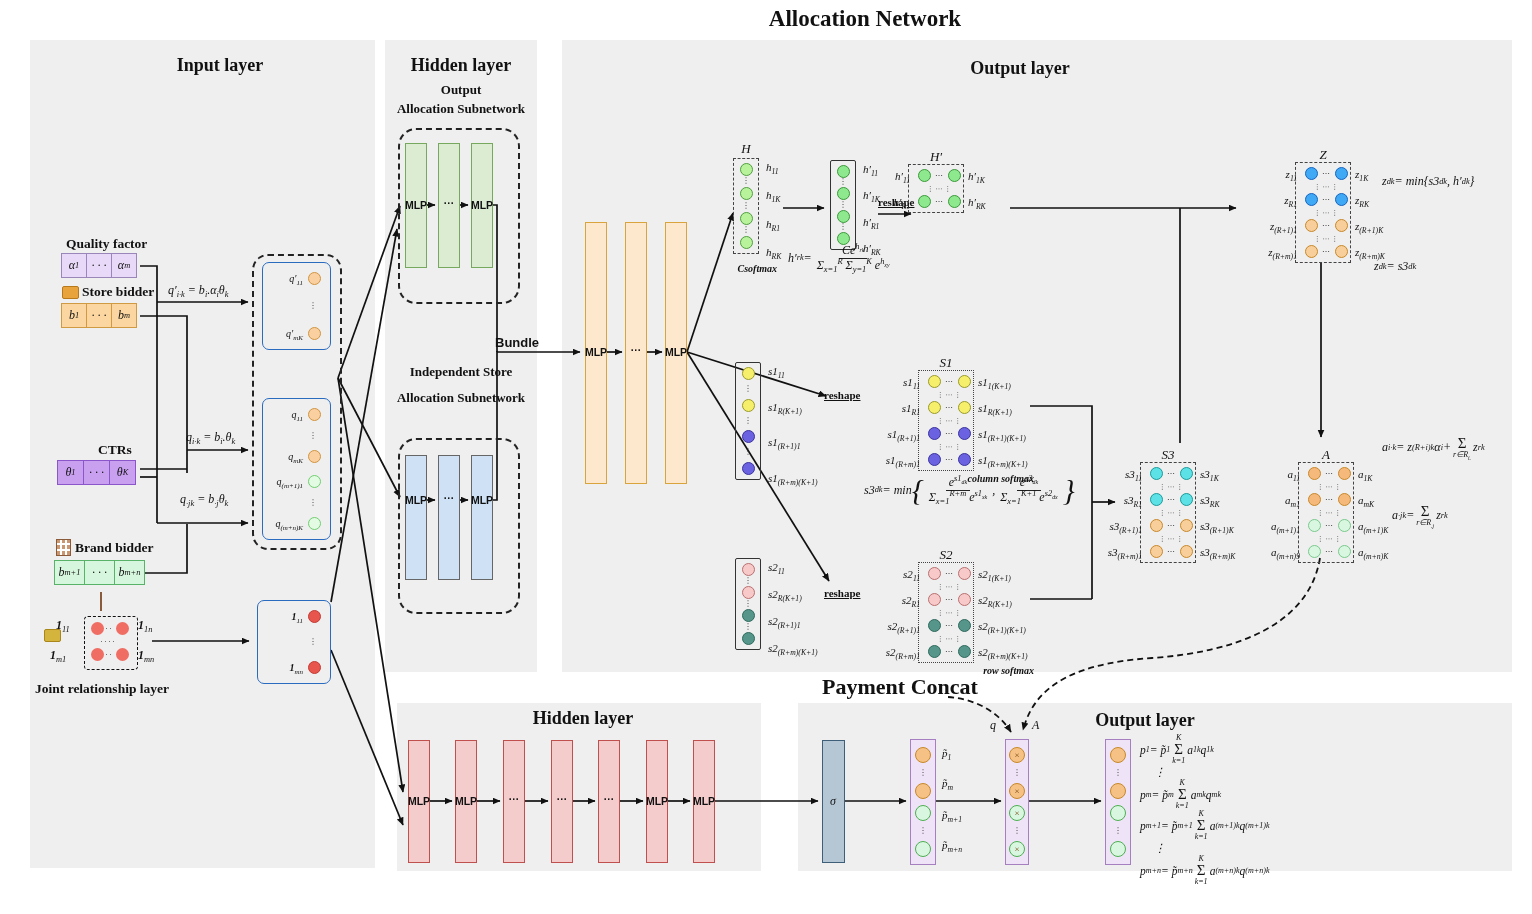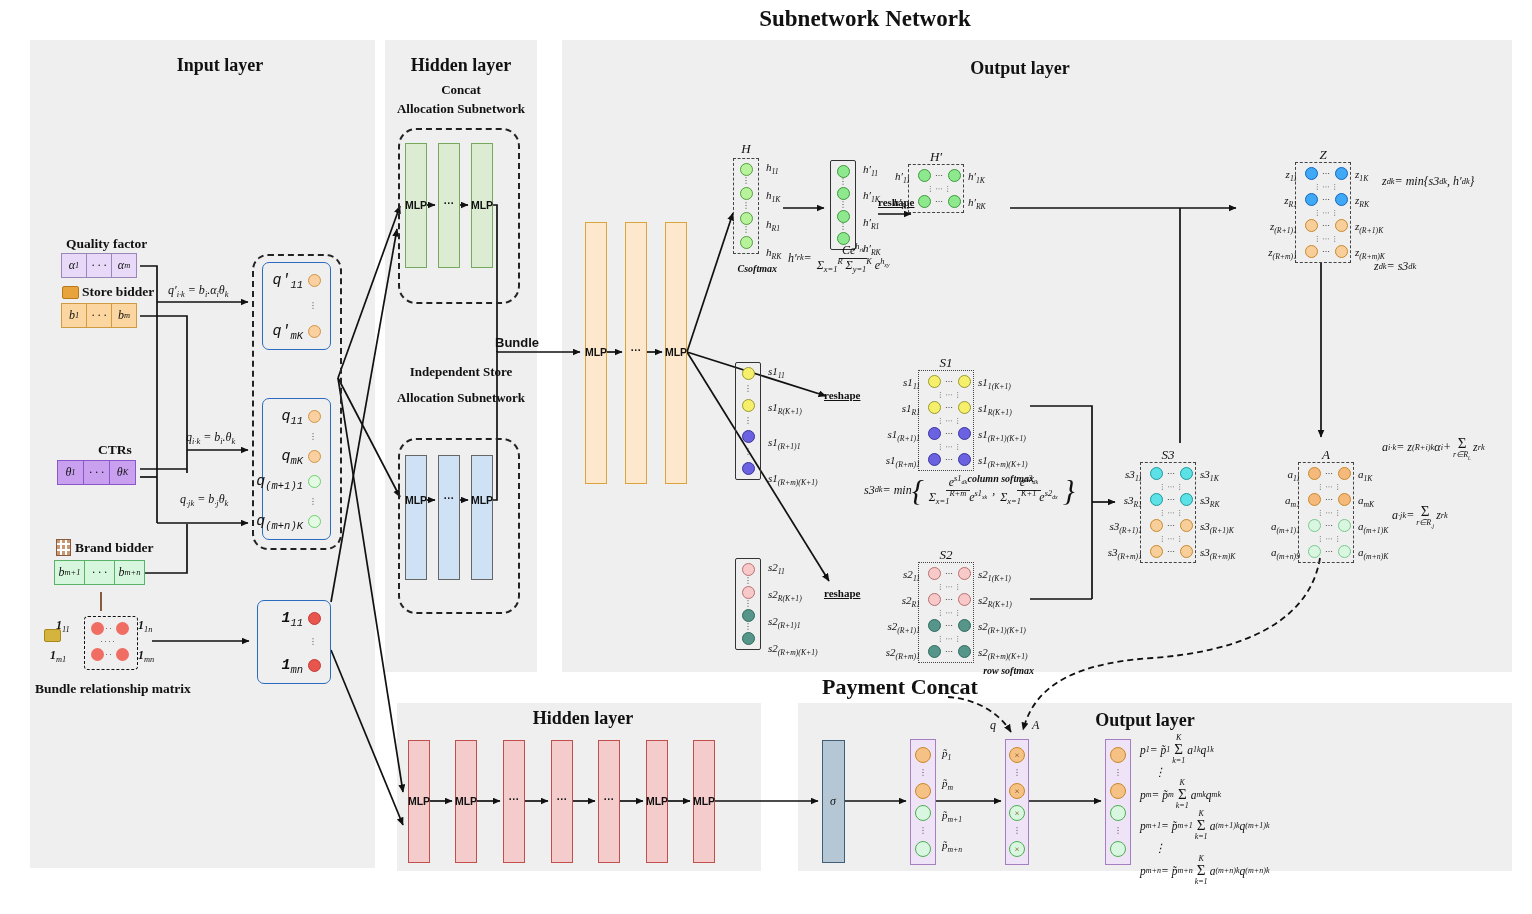--- a/index.html
+++ b/index.html
@@ -50,21 +50,21 @@
         padding:4px 0;box-sizing:border-box;flex:none;}
   .vbox.solid{border:1.4px solid #333;border-radius:2px;}
   .vbox.dashed{border:1.6px dashed #444;}
   .vlabels{display:flex;flex-direction:column;justify-content:space-between;padding:4px 0 2px;}
   .vlabel{font-style:italic;font-size:11px;white-space:nowrap;line-height:1;}
   .vdots{font-size:8px;line-height:.8;color:#333;}
   
   .nbox{position:absolute;border:1.7px solid #2a6bbf;border-radius:7px;display:flex;flex-direction:column;
         justify-content:space-between;padding:9px 9px;box-sizing:border-box;}
   .nrow{display:flex;align-items:center;justify-content:flex-end;gap:5px;}
-  .nlabel{font-style:italic;font-size:15px;white-space:nowrap;font-family:Liberation Mono, monospace;}
+  .nlabel{font-style:italic;font-size:10px;white-space:nowrap;}
   .ndots{text-align:right;padding-right:4px;font-size:8px;line-height:.7;color:#333;}
   
   .pbox{position:absolute;border:1.6px solid #a57fc0;background:#efe4f7;display:flex;flex-direction:column;
         align-items:center;justify-content:space-between;padding:7px 0;box-sizing:border-box;}
   
   .suitcase{width:15px;height:11px;border-radius:2px;position:relative;flex:none;}
   .suitcase:before{content:"";position:absolute;width:7px;height:4px;left:3px;top:-4px;
         border:1px solid inherit;border-radius:2px 2px 0 0;}
   .brick{width:15px;height:17px;border:1px solid #8a5a3a;box-sizing:border-box;flex:none;
         background-color:#c99772;
@@ -133,25 +133,25 @@
     <path d="M845,801 H906" marker-end="url(#ah)"></path>
     <path d="M936,801 H1001" marker-end="url(#ah)"></path>
     <path d="M1029,801 H1101" marker-end="url(#ah)"></path>
   </g>
   <g stroke="#111" stroke-width="1.8" fill="none" stroke-dasharray="6 4">
     <path d="M948,697 C978,699 1000,714 1011,732" marker-end="url(#ah)"></path>
     <path d="M1320,558 C1309,625 1236,652 1152,658 C1062,664 1033,693 1023,730" marker-end="url(#ah)"></path>
   </g>
 </svg>
 
-<div class="abs t-big" style="left:640px;top:6px;width:450px">Subnetwork Network</div>
+<div class="abs t-big" style="left:640px;top:6px;width:450px">Allocation Network</div>
 <div class="abs t-big" style="left:700px;top:674px;width:400px;font-size:22px">Payment  Concat</div>
 <div class="abs t-sec" style="left:120px;top:55px;width:200px">Input layer</div>
 <div class="abs t-sec" style="left:385px;top:55px;width:152px">Hidden layer</div>
-<div class="abs t-sub" style="left:385px;top:82px;width:152px">Concat</div>
+<div class="abs t-sub" style="left:385px;top:82px;width:152px">Output</div>
 <div class="abs t-sub" style="left:385px;top:101px;width:152px">Allocation Subnetwork</div>
 <div class="abs t-sub" style="left:385px;top:364px;width:152px">Independent Store</div>
 <div class="abs t-sub" style="left:385px;top:390px;width:152px">Allocation Subnetwork</div>
 <div class="abs t-sec" style="left:920px;top:58px;width:200px">Output layer</div>
 <div class="abs t-sec" style="left:483px;top:708px;width:200px">Hidden layer</div>
 <div class="abs t-sec" style="left:1045px;top:710px;width:200px">Output layer</div>
 
 <div class="abs t-lab" style="left:66px;top:236px">Quality factor</div>
 <div class="cellrow" style="left:62px;top:253px">
     <span class="cell" style="width: 26px; background: rgb(231, 217, 247); border-color: rgb(154, 134, 184);">α<sub>1</sub></span>
@@ -193,21 +193,21 @@
 <div class="jointdot" style="left:116px;top:622px"></div>
 <div class="jointdot" style="left:91px;top:648px"></div>
 <div class="jointdot" style="left:116px;top:648px"></div>
 <div class="jointdots" style="left:105px;top:623px">··</div>
 <div class="jointdots" style="left:100px;top:636px">····</div>
 <div class="jointdots" style="left:105px;top:649px">··</div>
 <div class="abs math" style="left:56px;top:618px"><b>1</b><sub>11</sub></div>
 <div class="abs math" style="left:138px;top:618px"><b>1</b><sub>1n</sub></div>
 <div class="abs math" style="left:50px;top:648px"><b>1</b><sub>m1</sub></div>
 <div class="abs math" style="left:138px;top:648px"><b>1</b><sub>mn</sub></div>
-<div class="abs t-lab" style="left:35px;top:681px">Bundle relationship matrix</div>
+<div class="abs t-lab" style="left:35px;top:681px">Joint relationship layer</div>
 
 <div class="abs math" style="left:168px;top:283px">q′<sub>i·k</sub> = b<sub>i</sub>.α<sub>i</sub>θ<sub>k</sub></div>
 <div class="abs math" style="left:186px;top:430px">q<sub>i·k</sub> = b<sub>i</sub>.θ<sub>k</sub></div>
 <div class="abs math" style="left:180px;top:492px">q<sub>·jk</sub> = b<sub>·j</sub>θ<sub>k</sub></div>
 
 <div class="abs" style="left:252px;top:254px;width:86px;height:292px;border:2px dashed #222;border-radius:16px"></div>
 <div class="nbox" style="left:262px;top:262px;width:69px;height:88px">
     <div class="nrow">
       <span class="nlabel">q′<sub>11</sub></span>
       <span class="circ" style="width: 13px; height: 13px; background: rgb(251, 208, 160); border: 1.4px solid rgb(208, 149, 64);"></span>

